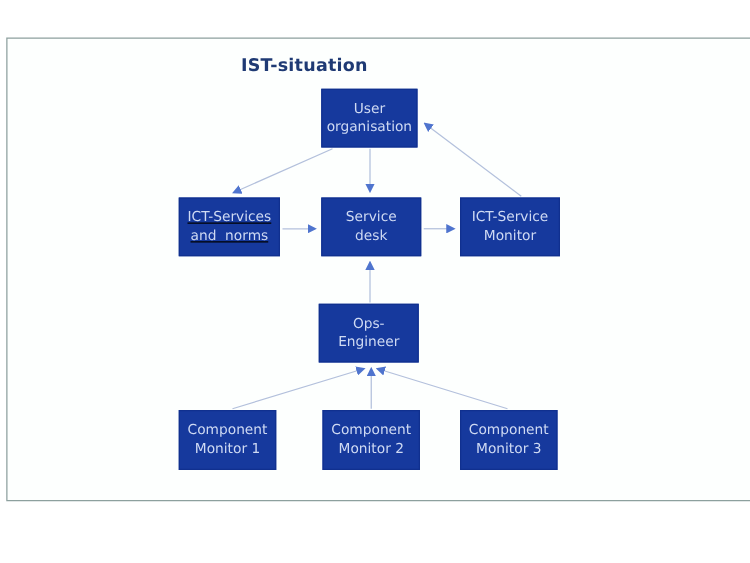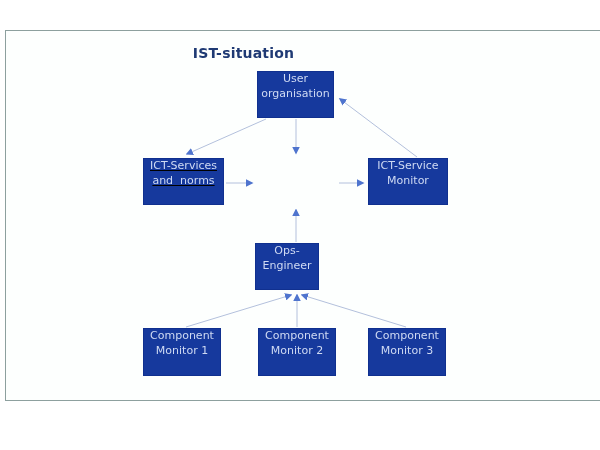--- a/index.html
+++ b/index.html
@@ -28,21 +28,21 @@
     font-weight: 700;
     letter-spacing: 0.2px;
     color: var(--title-text, #1f3a74);
   }
   .node {
     position: absolute;
     box-sizing: border-box;
     background: var(--box-fill, #16399d);
     border: 1px solid var(--box-border, #10308f);
     display: flex;
-    align-items: flex-start;
+    align-items: center;
     justify-content: center;
     text-align: center;
   }
   .node-label {
     color: var(--box-text, #cfdaf3);
     font-size: 11px;
     line-height: 1.35;
     white-space: pre-line;
   }
   svg.edges {
@@ -82,27 +82,31 @@
   <div class="node" style="left:257px; top:71px; width:77px; height:47px;">
     <span class="node-label">User
 organisation</span>
   </div>
 
   <div class="node" style="left:143px; top:158px; width:81px; height:47px;text-decoration:underline;">
     <span class="node-label">ICT-Services
 and&nbsp;&nbsp;norms</span>
   </div>
 
+  <div class="node" style="left:257px; top:158px; width:80px; height:47px;">
+    <span class="node-label">Service
+desk</span>
+  </div>
 
   <div class="node" style="left:368px; top:158px; width:80px; height:47px;">
     <span class="node-label">ICT-Service
 Monitor</span>
   </div>
 
-  <div class="node" style="left:255px; top:243px; width:64px; height:47px;">
+  <div class="node" style="left:255px; top:243px; width:80px; height:47px;">
     <span class="node-label">Ops-
 Engineer</span>
   </div>
 
   <div class="node" style="left:143px; top:328px; width:78px; height:48px;">
     <span class="node-label">Component
 Monitor 1</span>
   </div>
 
   <div class="node" style="left:258px; top:328px; width:78px; height:48px;">

